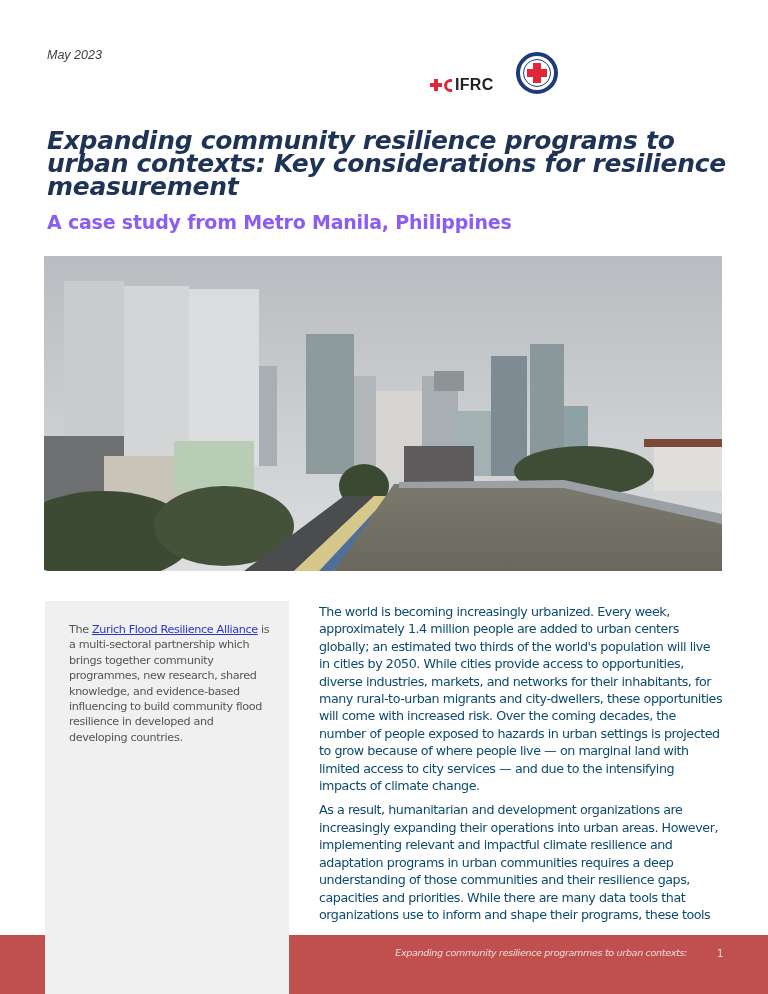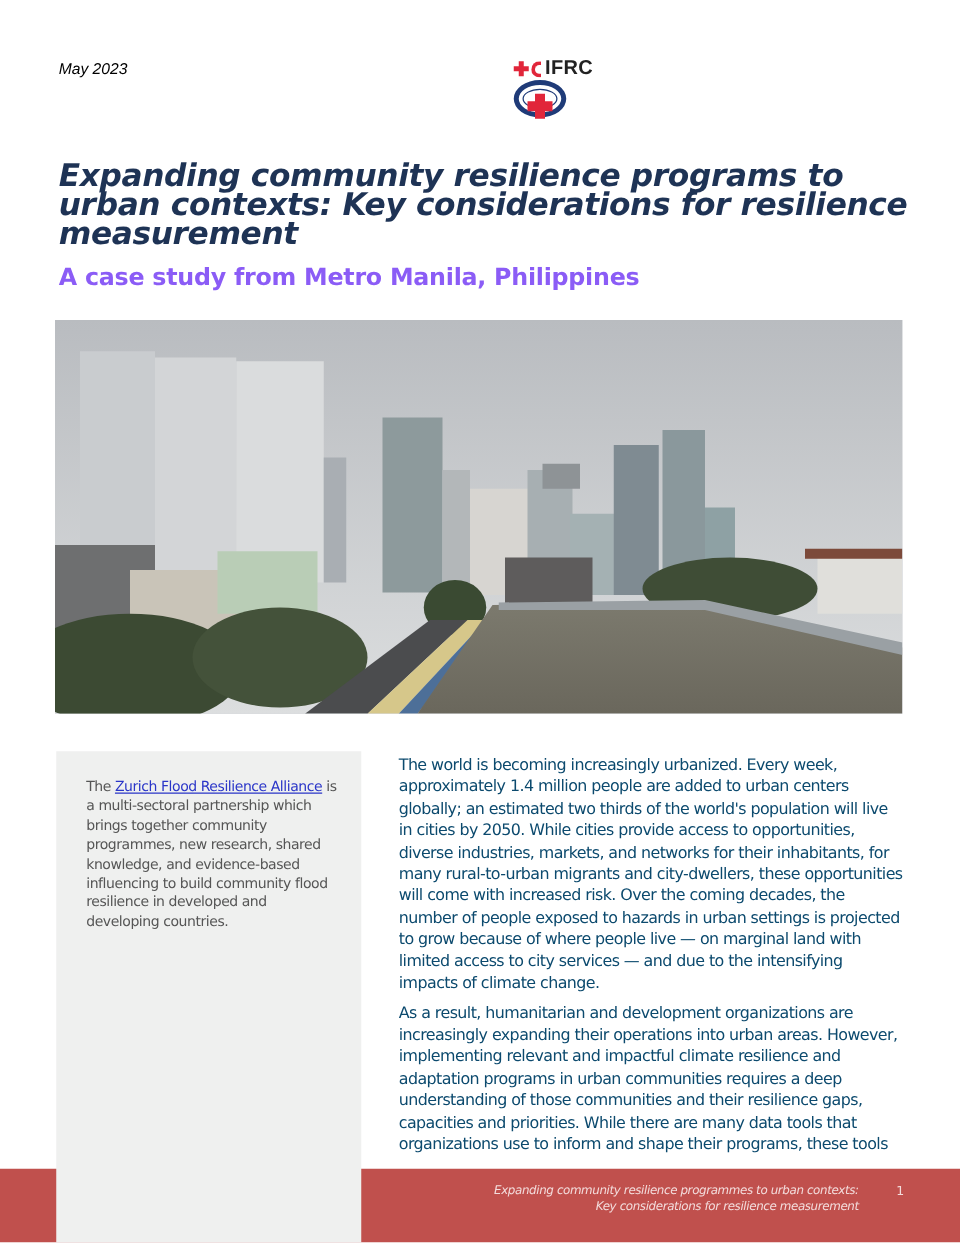--- a/index.html
+++ b/index.html
@@ -1,21 +1,21 @@
 <!DOCTYPE html>
 <html><head>
 <meta charset="utf-8">
 <style>
   * { box-sizing: border-box; margin: 0; padding: 0; }
   html, body { width: 768px; height: 994px; background: #ffffff; overflow: hidden; }
   body { position: relative; font-family: "DejaVu Sans", sans-serif; color: #4a4a4a; }
 
-  .date { position: absolute; left: 47px; top: 48px; font-size: 12.5px; font-style: italic; color: #000000; font-family: "Liberation Sans", sans-serif; }
+  .date { position: absolute; left: 47px; top: 48px; font-size: 12.5px; font-style: italic; color: #404040; font-family: "Liberation Sans", sans-serif; }
 
-  .logos { position: absolute; left: 411px; top: 46px; height: 48px; display: flex; align-items: flex-start; flex-direction: column; }
+  .logos { position: absolute; left: 430px; top: 46px; height: 48px; display: flex; align-items: flex-end; }
   .ifrc { display: flex; align-items: center; margin-right: 22px; }
   .ifrc-cross { position: relative; width: 12px; height: 12px; margin-right: 2px; }
   .ifrc-cross::before { content: ""; position: absolute; left: 4px; top: 0; width: 4px; height: 12px; background: #e1263a; }
   .ifrc-cross::after { content: ""; position: absolute; left: 0; top: 4px; width: 12px; height: 4px; background: #e1263a; }
   .ifrc-crescent { width: 8px; height: 13px; border: 3px solid #e1263a; border-right: none; border-radius: 8px 0 0 8px; margin-right: 3px; }
   .ifrc-text { font-family: "Liberation Sans", sans-serif; font-weight: bold; font-size: 16px; color: #222; letter-spacing: 0.3px; }
 
   .prc { width: 42px; height: 42px; border-radius: 50%; border: 4px solid #1f3b78; background: #fff; position: relative; margin-right: 26px; }
   .prc-inner { position: absolute; inset: 3px; border-radius: 50%; border: 1px solid #1f3b78; }
   .prc-cross-v { position: absolute; left: 13px; top: 7px; width: 8px; height: 20px; background: #e1263a; }
@@ -122,15 +122,14 @@
 </div>
 
 <div class="body-text">
   <p>The world is becoming increasingly urbanized. Every week, approximately 1.4 million people are added to urban centers globally; an estimated two thirds of the world's population will live in cities by 2050. While cities provide access to opportunities, diverse industries, markets, and networks for their inhabitants, for many rural-to-urban migrants and city-dwellers, these opportunities will come with increased risk. Over the coming decades, the number of people exposed to hazards in urban settings is projected to grow because of where people live — on marginal land with limited access to city services — and due to the intensifying impacts of climate change.</p>
   <p>As a result, humanitarian and development organizations are increasingly expanding their operations into urban areas. However, implementing relevant and impactful climate resilience and adaptation programs in urban communities requires a deep understanding of those communities and their resilience gaps, capacities and priorities. While there are many data tools that organizations use to inform and shape their programs, these tools</p>
 </div>
 
 <div class="footer"></div>
 <div class="footer-text">
   <div>Expanding community resilience programmes to urban contexts:</div>
-  <div>Key considerations for resilience measurement</div>
 </div>
 <div class="page-num">1</div>
 
 </body></html>

